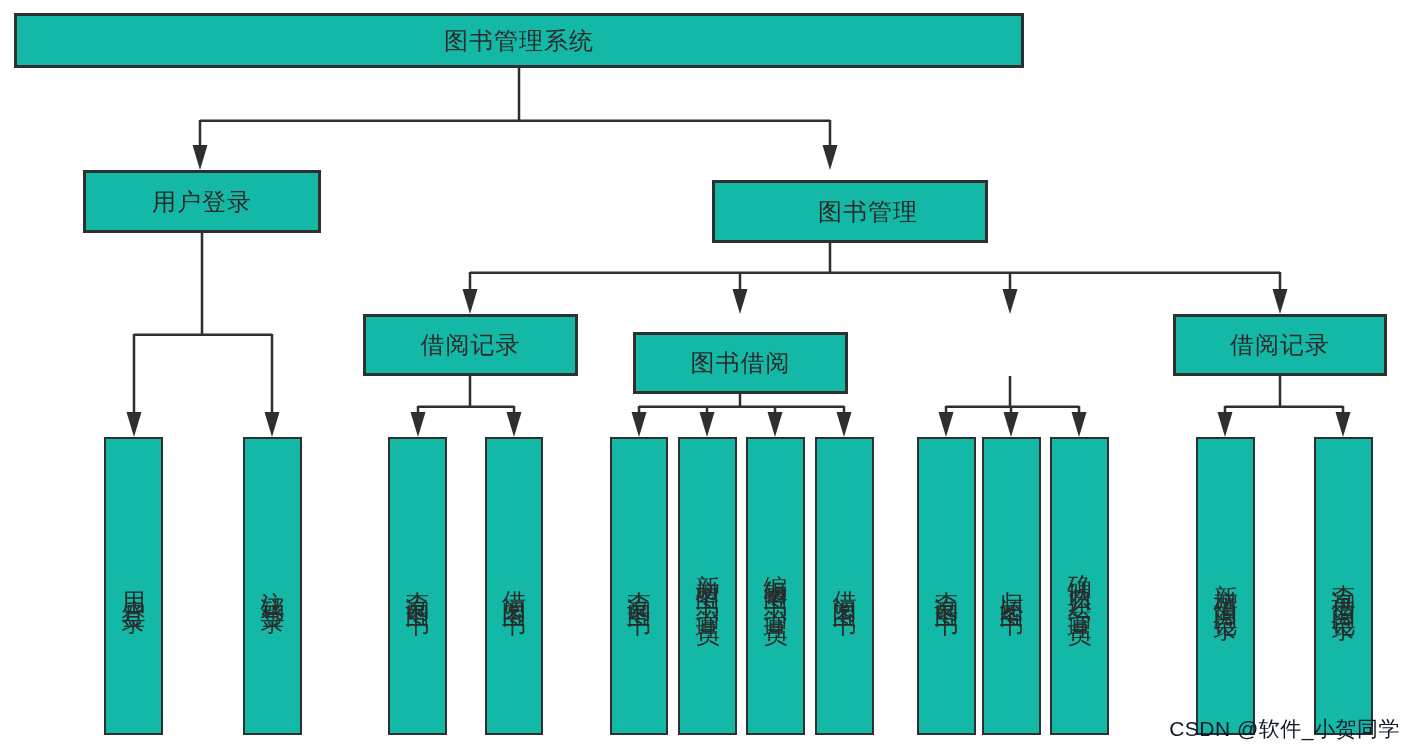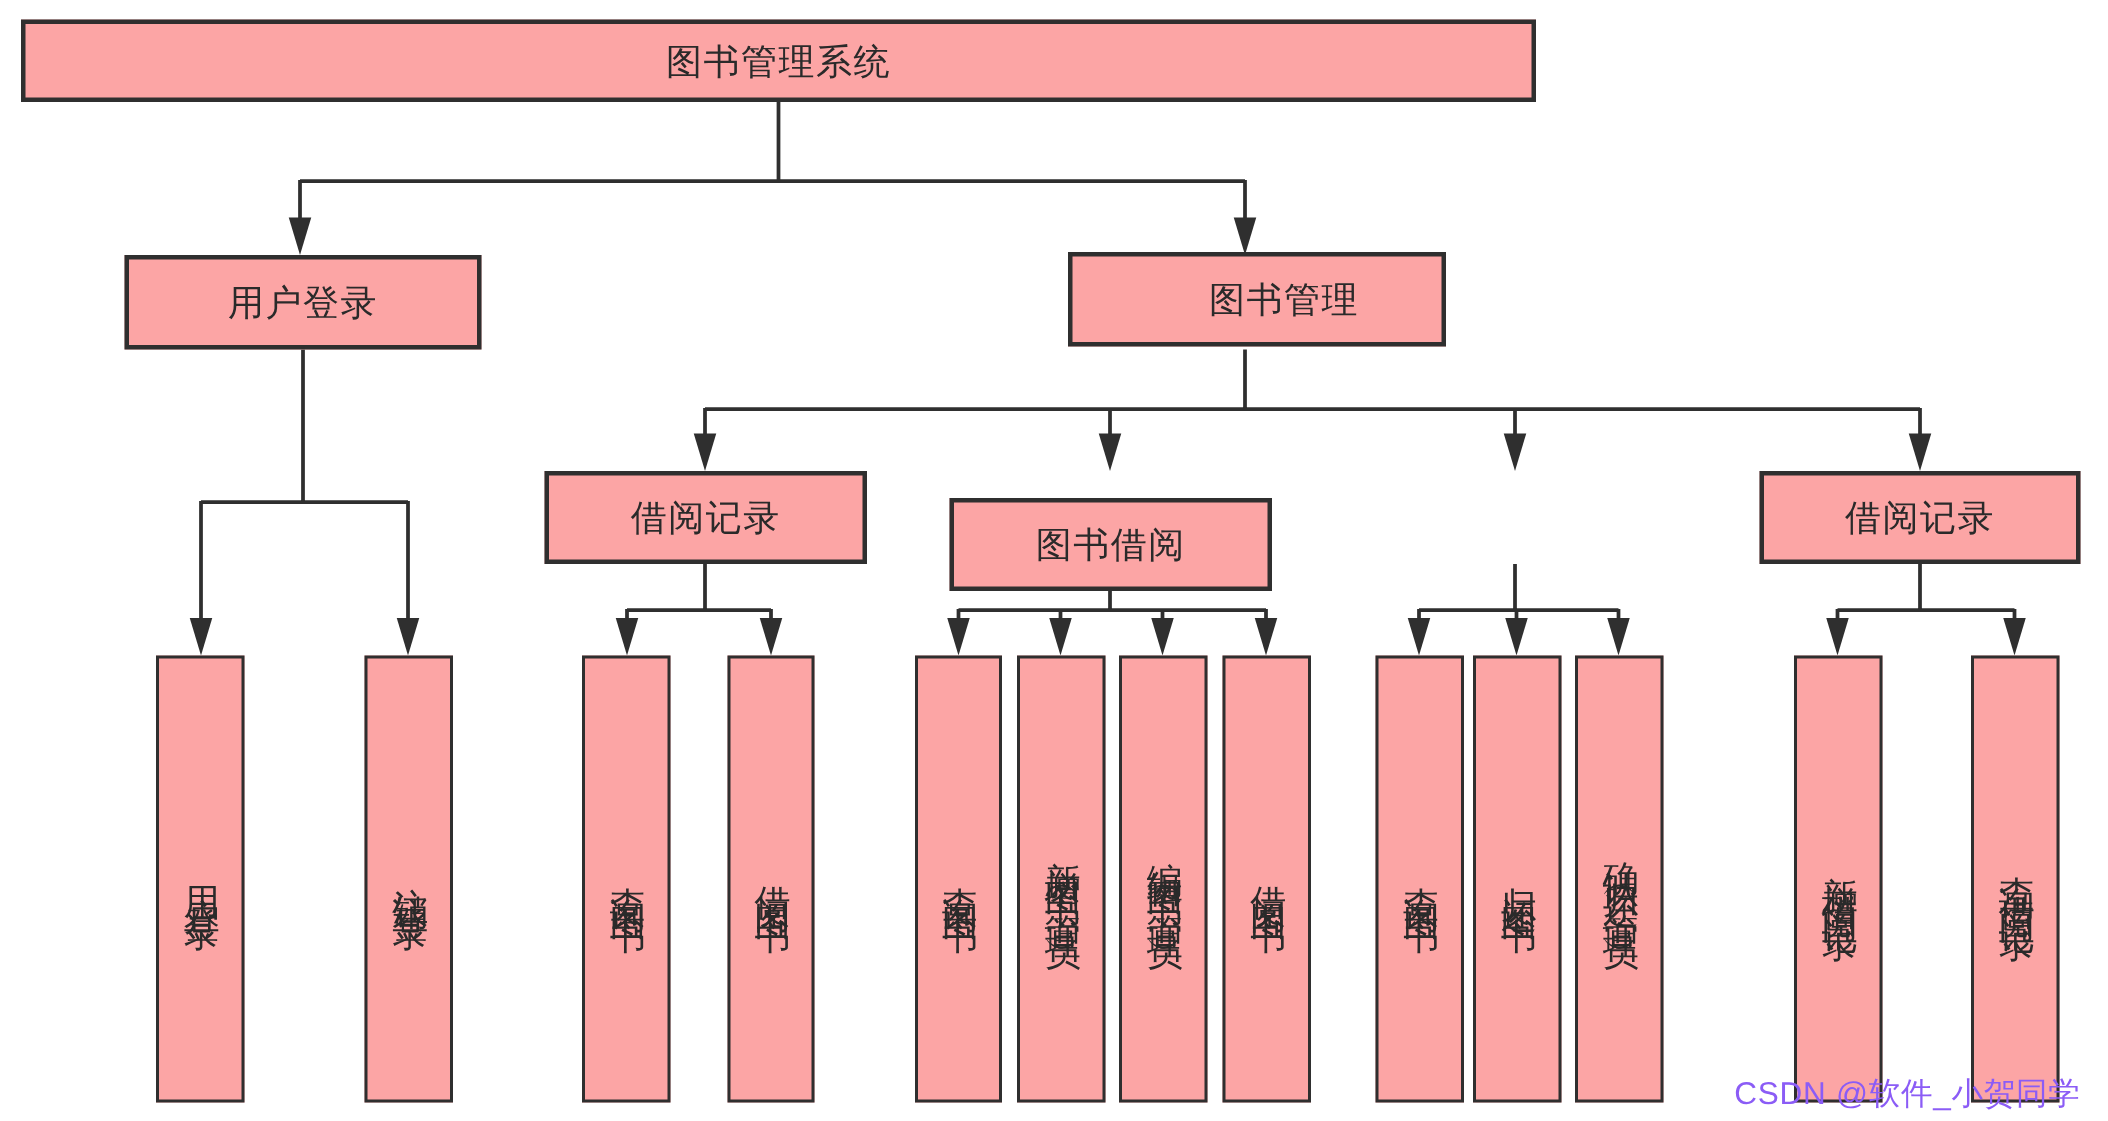--- a/index.html
+++ b/index.html
@@ -13,21 +13,21 @@
     overflow: hidden;
   }
   .wires {
     position: absolute;
     left: 0; top: 0;
     z-index: 1;
   }
   .box {
     position: absolute;
     box-sizing: border-box;
-    background: #fca5a5;
+    background: #14b8a6;
     border: 3px solid #2f2f2f;
     display: flex;
     align-items: center;
     justify-content: center;
     font-size: 24px;
     letter-spacing: 1px;
     z-index: 2;
     text-align: center;
   }
   .leaf {
@@ -37,21 +37,21 @@
     writing-mode: vertical-rl;
     text-orientation: mixed;
     font-size: 24px;
     letter-spacing: 7px;
     line-height: 1;
     white-space: nowrap;
   }
   
   .n-root  { left: 14px;   top: 13px;  width: 1010px; height: 55px; }
   .n-login { left: 83px;   top: 170px; width: 238px;  height: 63px; }
-  .n-mgmt  { left: 712px;  top: 168px; width: 252px;  height: 63px; padding-left: 36px; }
+  .n-mgmt  { left: 712px;  top: 180px; width: 276px;  height: 63px; padding-left: 36px; }
   .n-rec   { left: 363px;  top: 314px; width: 215px;  height: 62px; }
   .n-bor   { left: 633px;  top: 314px; width: 215px;  height: 62px; margin-top: 18px; }
   .n-cur   { left: 903px;  top: 314px; width: 214px;  height: 62px; }
   .n-his   { left: 1173px; top: 314px; width: 214px;  height: 62px; }
   
   .leaf { top: 437px; height: 298px; }
   .l-1a { left: 104px;  width: 59px; }
   .l-1b { left: 243px;  width: 59px; }
   .l-2a { left: 388px;  width: 59px; }
   .l-2b { left: 485px;  width: 58px; }
@@ -59,24 +59,24 @@
   .l-3b { left: 678px;  width: 59px; }
   .l-3c { left: 746px;  width: 59px; }
   .l-3d { left: 815px;  width: 59px; }
   .l-4a { left: 917px;  width: 59px; }
   .l-4b { left: 982px;  width: 59px; }
   .l-4c { left: 1050px; width: 59px; }
   .l-5a { left: 1196px; width: 59px; }
   .l-5b { left: 1314px; width: 59px; }
   .watermark {
     position: absolute;
-    right: 18px;
+    right: 5px;
     bottom: 4px;
     font-size: 21px;
-    color: #8b5cf6;
+    color: #0f172a;
     letter-spacing: 0.5px;
     z-index: 3;
   }
 </style>
 </head>
 <body>
 
 <div class="canvas">
 
   <svg class="wires" width="1405" height="747" viewBox="0 0 1405 747" aria-hidden="true">

